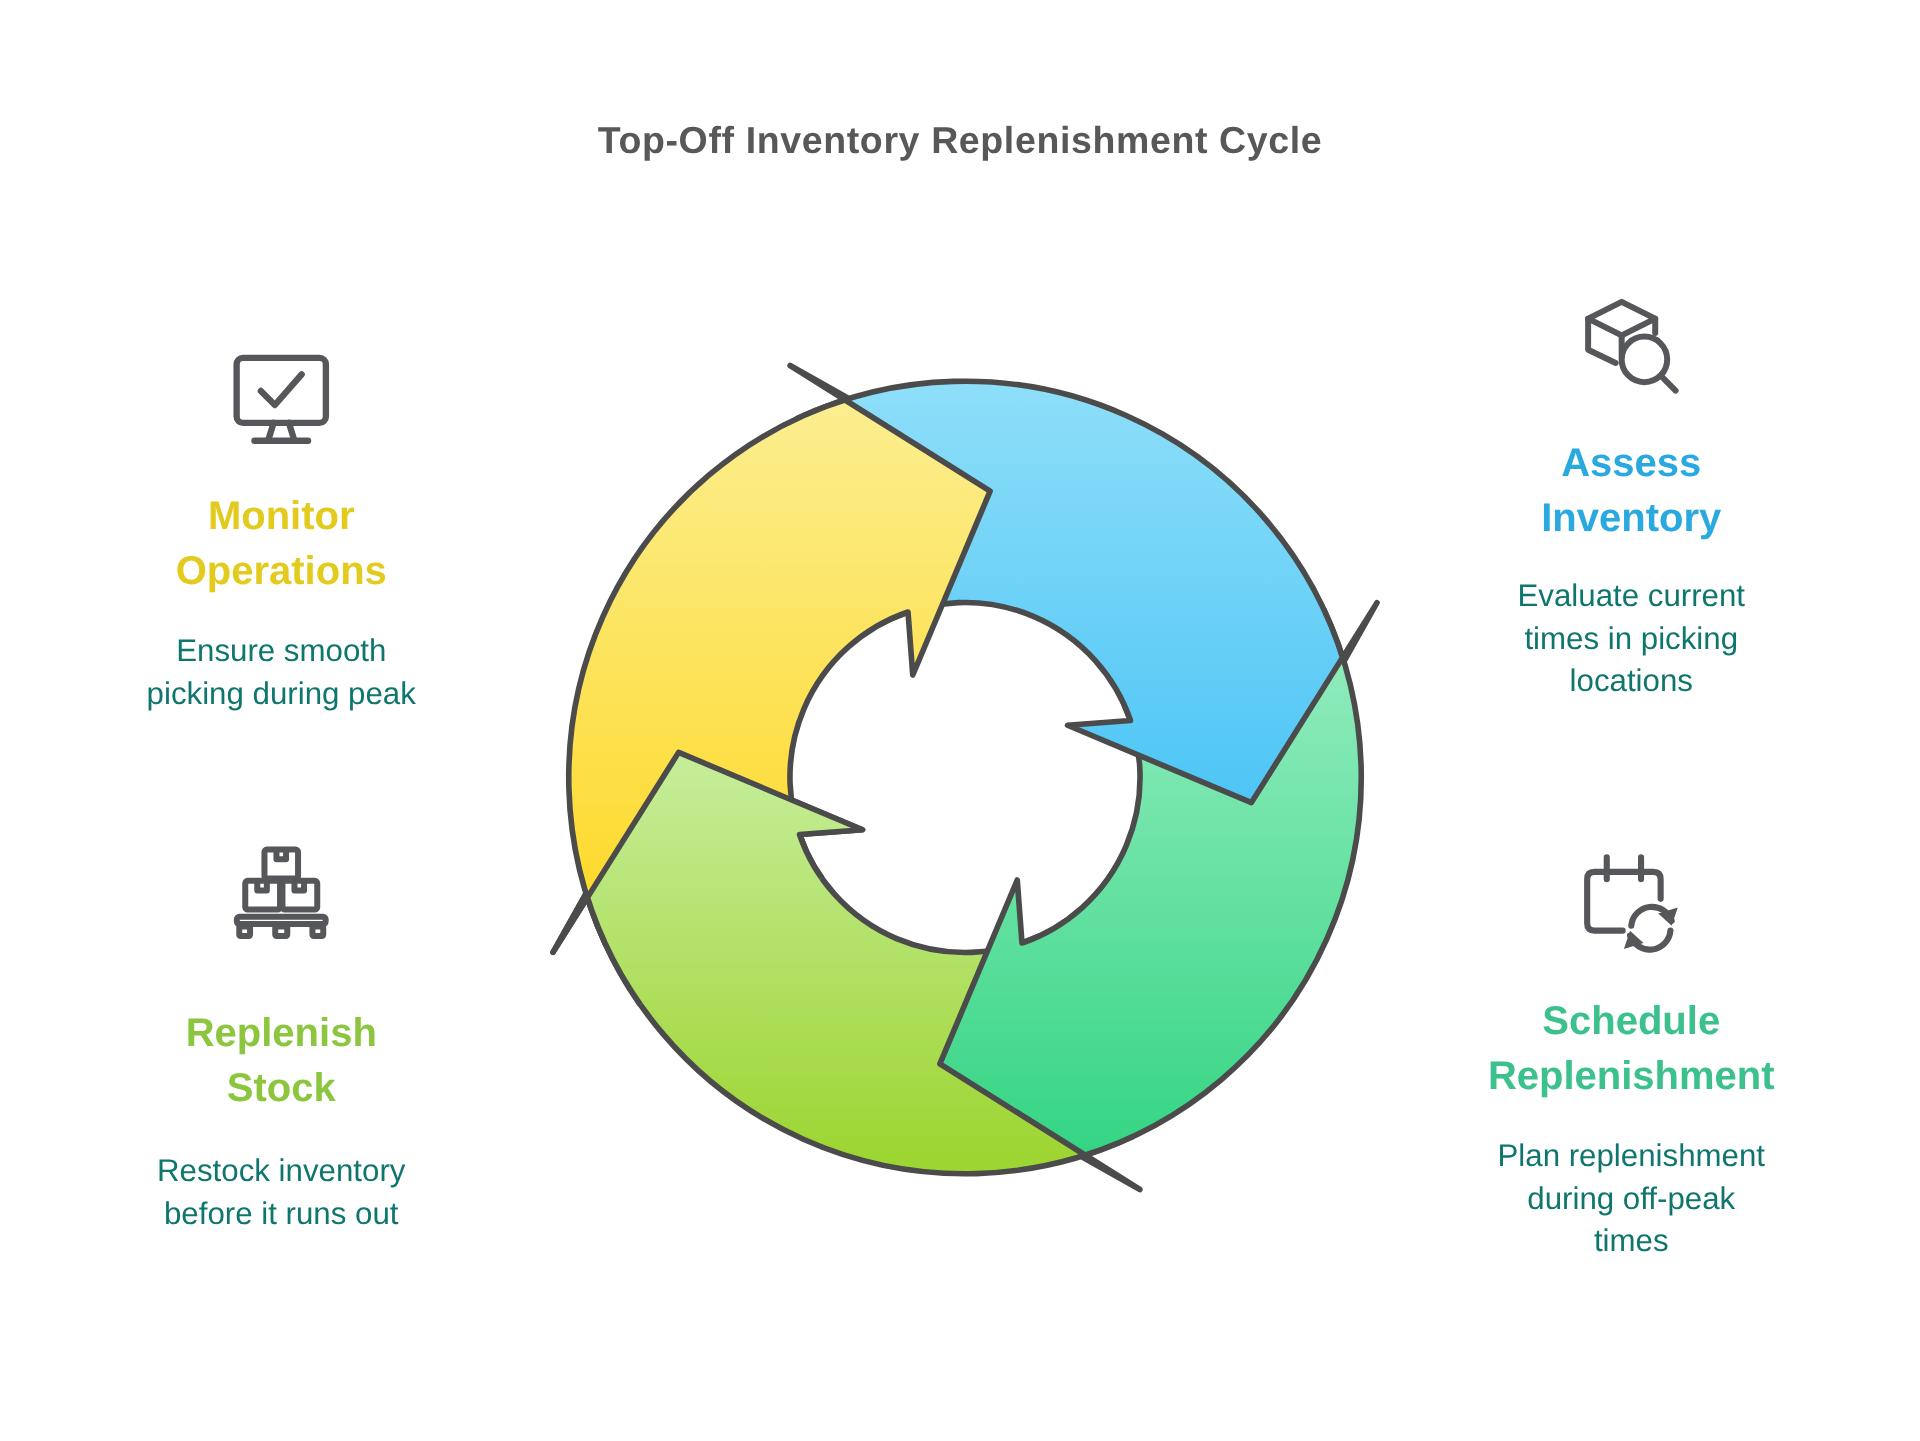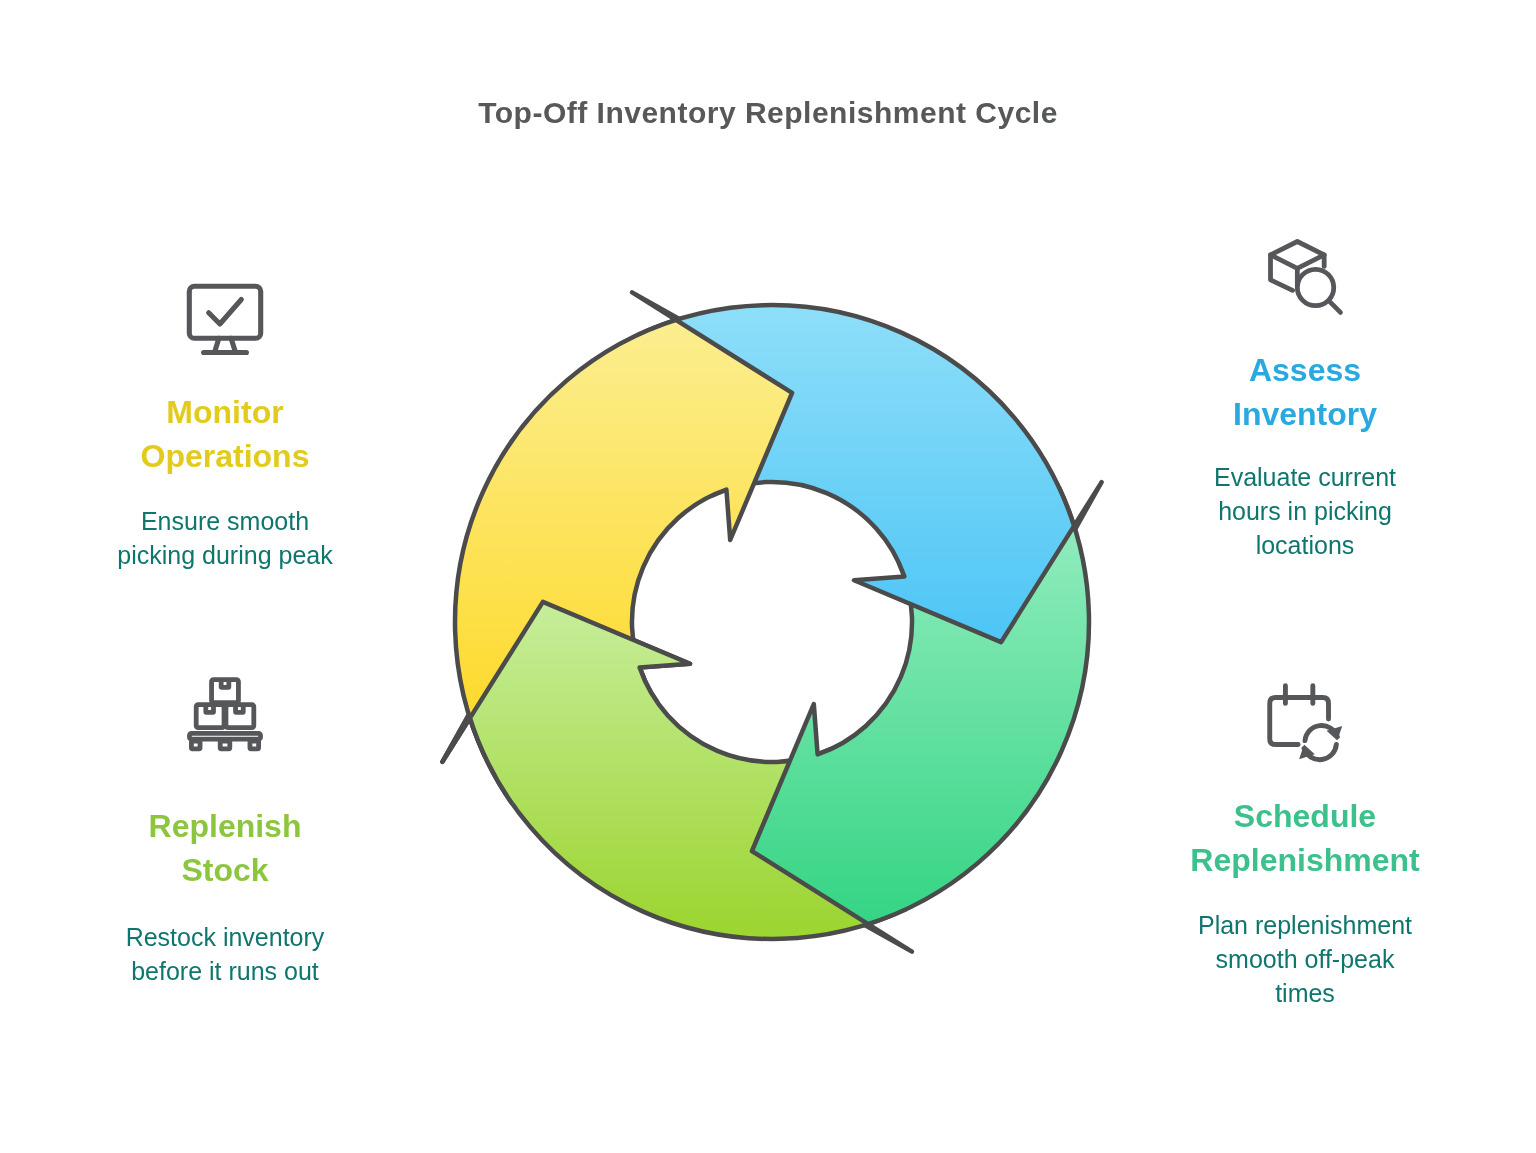--- a/index.html
+++ b/index.html
@@ -104,21 +104,21 @@
         <circle cx="61" cy="60" r="19"></circle>
         <path d="M75 74 L87 86"></path>
       </svg>
     </div>
     <h2 class="heading" style="color: rgb(41, 169, 224);">
       <span>Assess</span>
       <span>Inventory</span>
     </h2>
     <p class="desc">
       <span>Evaluate current</span>
-      <span>hours in picking</span>
+      <span>times in picking</span>
       <span>locations</span>
     </p>
   </div>
 
   <div class="step pos-replenish">
     <div class="icon">
       <svg width="96" height="96" viewBox="0 0 100 100">
         <rect x="36" y="8" width="28" height="24" rx="2"></rect>
         <path d="M46 9 V16 H54 V9"></path>
         <rect x="20" y="34" width="29" height="24" rx="2"></rect>
@@ -151,18 +151,18 @@
         <path d="M82 72 A17 17 0 0 1 49 76"></path>
         <path d="M44 87 L49 72 L60 82 Z" fill="#56575a" stroke="none"></path>
       </svg>
     </div>
     <h2 class="heading" style="color: rgb(60, 193, 140);">
       <span>Schedule</span>
       <span>Replenishment</span>
     </h2>
     <p class="desc">
       <span>Plan replenishment</span>
-      <span>smooth off-peak</span>
+      <span>during off-peak</span>
       <span>times</span>
     </p>
   </div>
 
 </div>
 
 </body></html>

